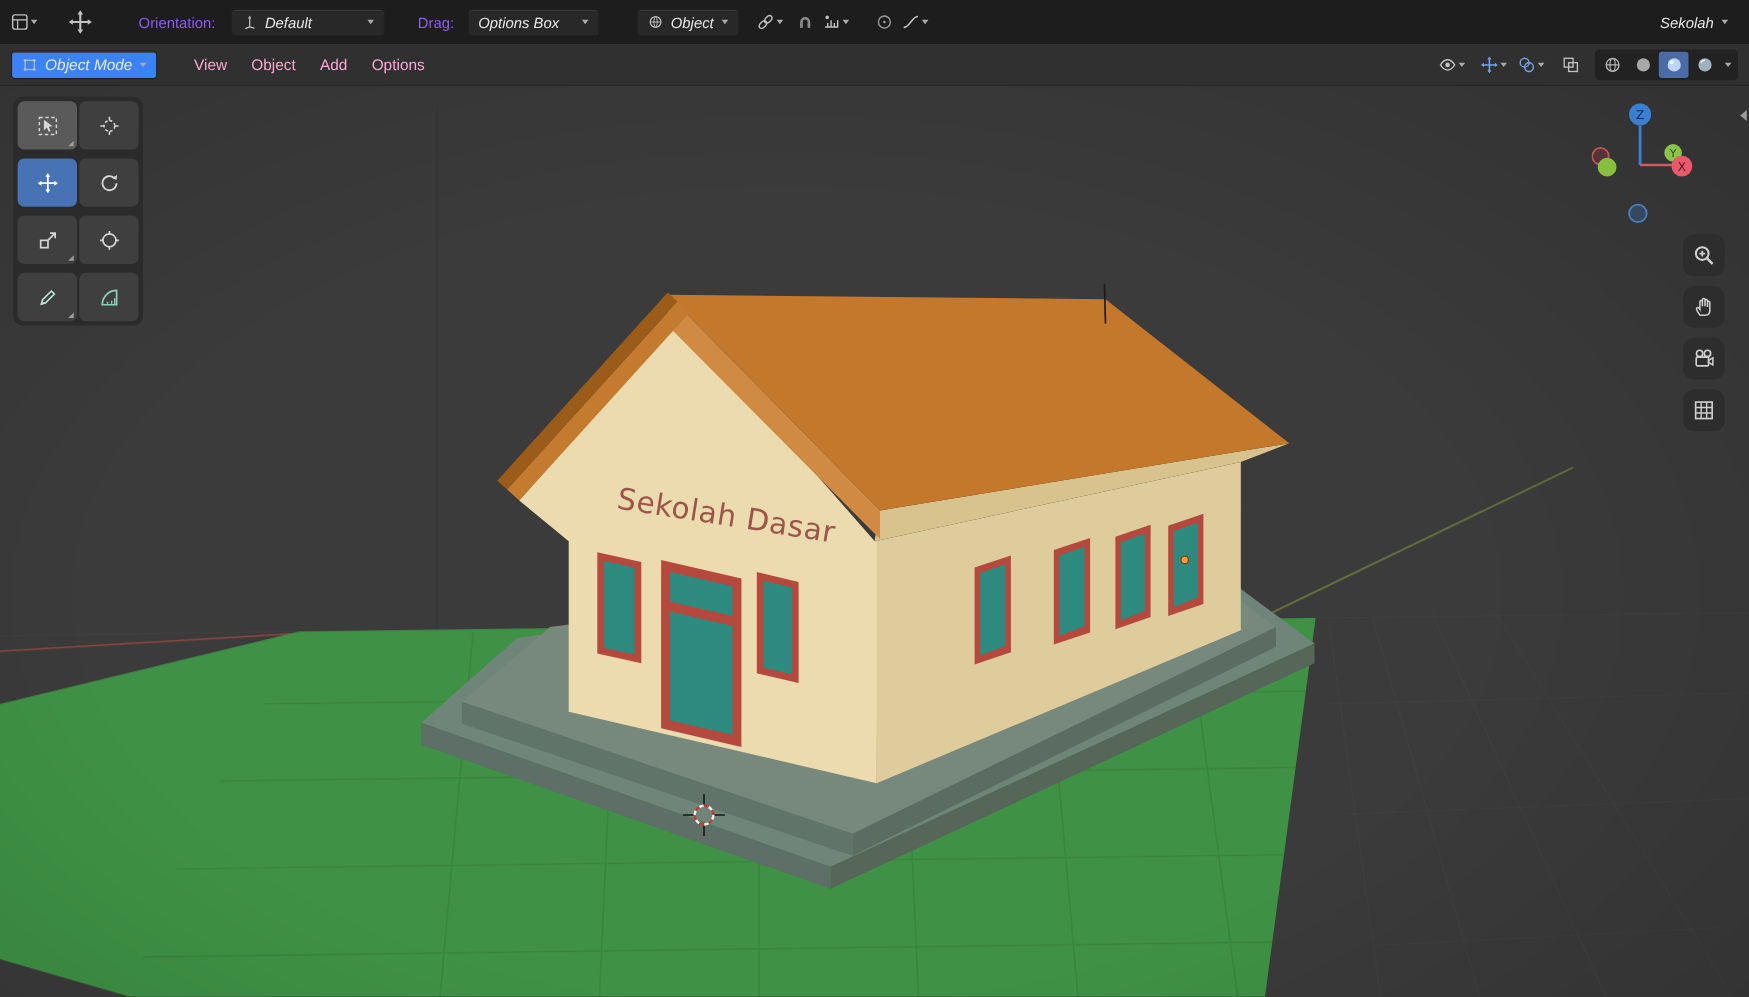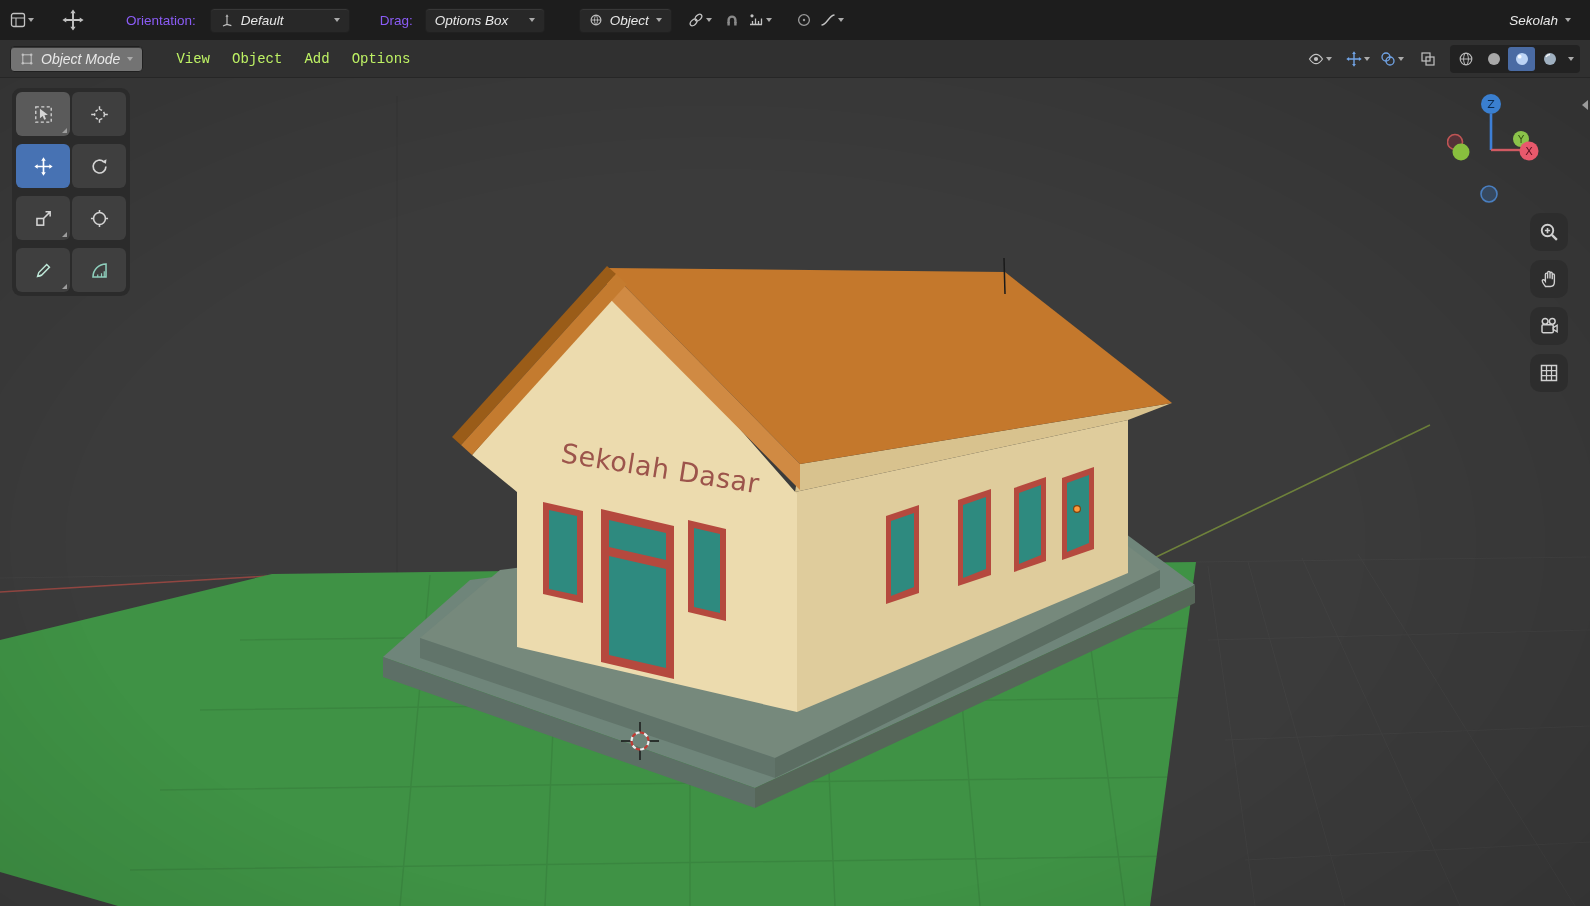--- a/index.html
+++ b/index.html
@@ -18,21 +18,21 @@
        display:flex;align-items:center;padding:0 10px;box-sizing:border-box;font-size:14px;
        border-bottom:1px solid #262626;}
   .lbl{color:#8b5cf6;white-space:nowrap;}
   .dd{display:flex;align-items:center;gap:7px;background:#282828;border-radius:4px;
       padding:4px 9px;color:#e8e8e8;white-space:nowrap;border:1px solid #202020;box-shadow:inset 0 1px 0 #383838;font-style:italic;}
   .flat{background:transparent;border:none;box-shadow:none;}
   .caret{width:0;height:0;border-left:3.5px solid transparent;border-right:3.5px solid transparent;border-top:4.5px solid #ababab;}
   .icon{width:16px;height:16px;color:#c2c2c2;display:block;}
   .icon.sm{width:14px;height:14px;}
   .icon.blue{color:#71a4e6;}
-  .menu{padding:5px 11px;border-radius:4px;color:#bef264;font-family:Liberation Mono, monospace;}
+  .menu{padding:5px 11px;border-radius:4px;color:#f9a8d4;}
   .spacer{flex:1;}
   .grp{display:flex;align-items:center;gap:2px;}
   .shadegrp{display:flex;align-items:center;background:#222;border-radius:4px;padding:2px;gap:1px;}
   .shadebtn{width:27px;height:24px;display:flex;align-items:center;justify-content:center;border-radius:3px;}
   .shadebtn.active{background:#4a6ba3;}
   
   .tools{position:absolute;left:12px;top:88px;z-index:4;background:rgba(42,42,42,.92);
        padding:4px;border-radius:9px;display:flex;flex-direction:column;gap:8px;}
   .trow{display:flex;gap:2px;}
   .tool{width:54px;height:44px;background:#3f3f3f;border-radius:6px;display:flex;align-items:center;
@@ -369,21 +369,21 @@
         </div>
       <div class="tool">
           <svg class="icon" style="color:#8fd0bd">
             <use href="#i-measure"></use>
           </svg>
         </div>
     </div>
   </div>
 
   <div class="bar2">
-    <div class="dd" style="background:#737373">
+    <div class="dd" style="background:#3b82f6">
       <svg class="icon sm">
           <use href="#i-objmode"></use>
         </svg>
       <span>Object Mode</span>
       <span class="caret"></span>
     </div>
     <div style="width:22px"></div>
     <div class="menu">View</div>
     <div class="menu">Object</div>
     <div class="menu">Add</div>

